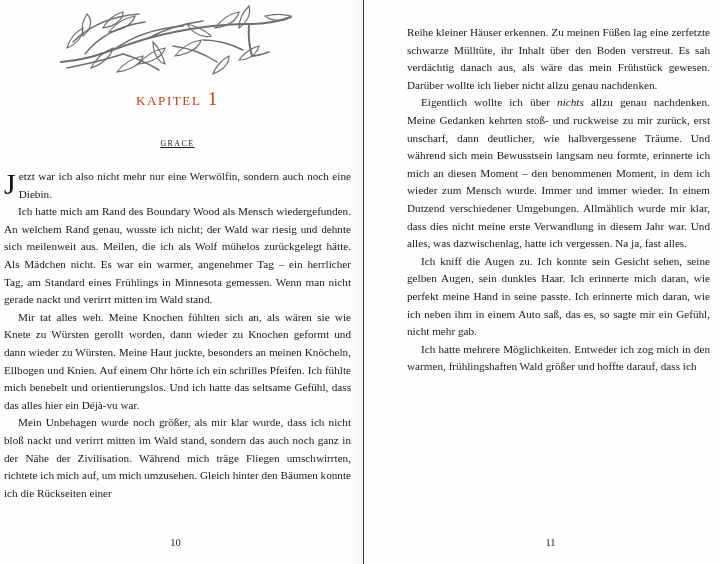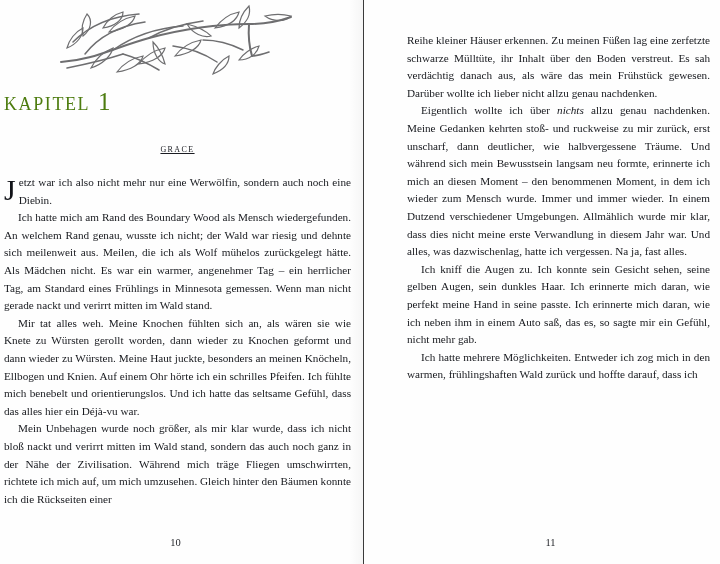--- a/index.html
+++ b/index.html
@@ -64,25 +64,26 @@
     display: block;
     padding-top: 2px;
     box-sizing: border-box;
   }
   .ornament svg {
     display: block;
     margin: 0 auto;
   }
 
   .chapter-title {
-    font-size: 25px;
+    text-align: center;
+    font-size: 19px;
     letter-spacing: 1.6px;
     font-variant: small-caps;
     text-transform: lowercase;
-    color: #4d7c0f;
+    color: #c2410c;
     margin: 10px 0 0 0;
     font-weight: 400;
   }
   .chapter-title::first-letter { font-size: 1em; }
 
   .pov-name {
     text-align: center;
     font-size: 11.5px;
     letter-spacing: 1.4px;
     font-variant: small-caps;
@@ -95,21 +96,21 @@
 
   .body-text {
     font-size: 11.2px;
     line-height: 17.6px;
     text-align: justify;
     text-justify: inter-word;
     hyphens: manual;
     color: #16181d;
   }
   .page-left .body-text { margin-top: 20px; }
-  .page-right .body-text { margin-top: 12px; padding-top: 20px; }
+  .page-right .body-text { margin-top: 4px; padding-top: 20px; }
 
   .body-text p {
     margin: 0;
     text-indent: 1.25em;
   }
   .body-text p.first {
     text-indent: 0;
   }
 
   
@@ -203,19 +204,19 @@
   <div class="page page-right">
 
     <div class="body-text">
       <p class="first">Reihe kleiner Häuser erkennen. Zu meinen Füßen lag eine zerfetzte schwarze Mülltüte, ihr Inhalt über den Boden verstreut. Es sah verdächtig danach aus, als wäre das mein Frühstück gewesen. Darüber wollte ich lieber nicht allzu genau nachdenken.</p>
 
       <p><span>Eigentlich wollte ich über </span><em>nichts</em><span> allzu genau nachdenken. Meine Gedanken kehrten stoß- und ruckweise zu mir zurück, erst unscharf, dann deutlicher, wie halbvergessene Träume. Und während sich mein Bewusstsein langsam neu formte, erinnerte ich mich an diesen Moment – den benommenen Moment, in dem ich wieder zum Mensch wurde. Immer und immer wieder. In einem Dutzend verschiedener Umgebungen. Allmählich wurde mir klar, dass dies nicht meine erste Verwandlung in diesem Jahr war. Und alles, was dazwischenlag, hatte ich vergessen. Na ja, fast alles.</span></p>
 
       <p>Ich kniff die Augen zu. Ich konnte sein Gesicht sehen, seine gelben Augen, sein dunkles Haar. Ich erinnerte mich daran, wie perfekt meine Hand in seine passte. Ich erinnerte mich daran, wie ich neben ihm in einem Auto saß, das es, so sagte mir ein Gefühl, nicht mehr gab.</p>
 
 
-      <p>Ich hatte mehrere Möglichkeiten. Entweder ich zog mich in den warmen, frühlingshaften Wald zurück und hoffte darauf, dass ich</p>
+      <p>Ich hatte mehrere Möglichkeiten. Entweder ich zog mich in den warmen, frühlingshaften Wald größer und hoffte darauf, dass ich</p>
     </div>
 
     <div class="folio">11</div>
   </div>
 
 </div>
 
 </body></html>

